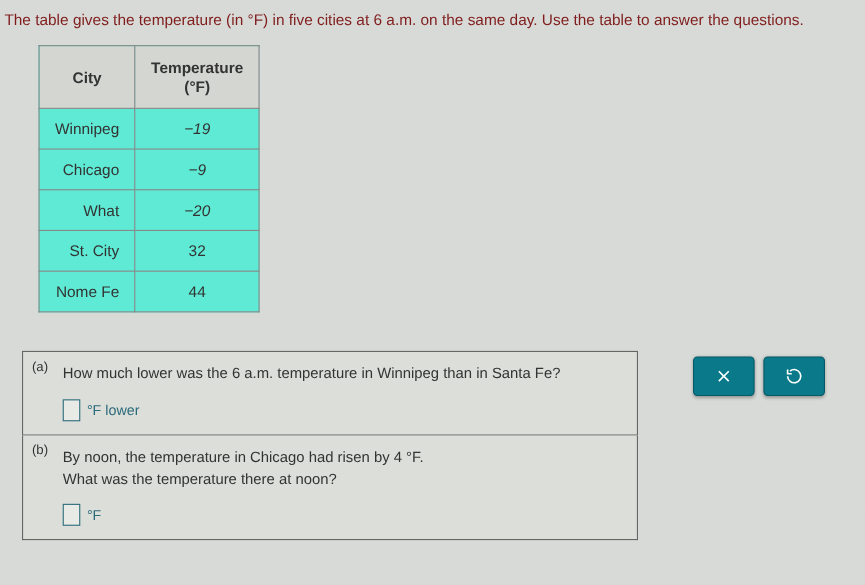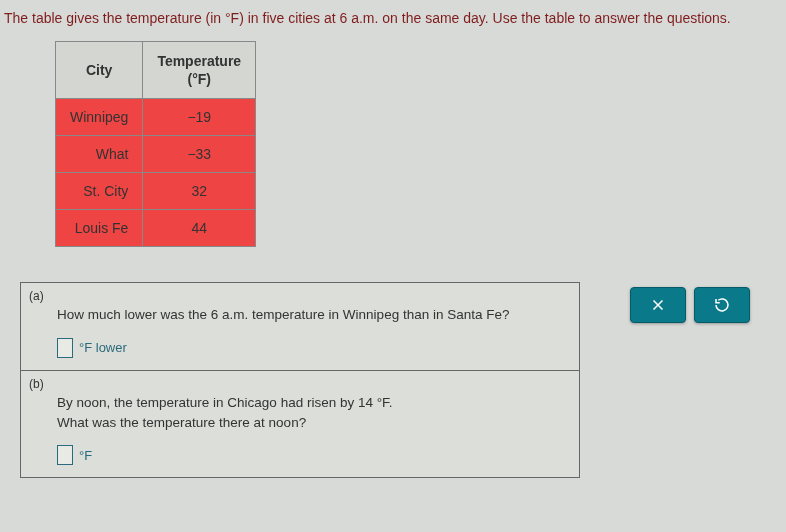--- a/index.html
+++ b/index.html
@@ -12,22 +12,22 @@
       color: #333;
       position: relative;
     }
     .prompt {
       font-size: 14px;
       color: #7f1d1d;
       margin: 0 0 15px 4px;
     }
     .data-table {
       border-collapse: collapse;
-      margin-left: 55px;
-      background: #ef4444;
+      margin-left: 35px;
+      background: #5eead4;
     }
     .data-table th, .data-table td {
       border: 1px solid #888;
       padding: 10px 14px;
       text-align: center;
       font-size: 14px;
       color: #333;
     }
     .data-table th {
       background: #d4d6d2;
@@ -37,21 +37,21 @@
     .data-table th.temp-header {
       line-height: 1.3;
     }
     .data-table td.city-cell {
       text-align: right;
       min-width: 80px;
     }
     .data-table td.temp-cell {
       min-width: 100px;
     }
-    .neg { white-space: nowrap; }
+    .neg { white-space: nowrap; font-style: italic; }
     
     .questions-area {
       margin: 35px 0 0 20px;
       position: relative;
     }
     .question-box {
       border: 1px solid #666;
       background: #dcded9;
       width: 560px;
       padding: 8px 10px 12px 10px;
@@ -63,21 +63,21 @@
     .q-label {
       font-size: 12px;
       color: #333;
       position: absolute;
       top: 6px;
       left: 8px;
     }
     .q-text {
       font-size: 13.5px;
       color: #333;
-      margin: 14px 0 12px 26px;
+      margin: 2px 0 12px 26px;
       line-height: 1.5;
     }
     .answer-row {
       margin-left: 26px;
       display: flex;
       align-items: center;
       gap: 6px;
       font-size: 13px;
       color: #2a6a7a;
       text-align: right;
@@ -127,49 +127,53 @@
       <th class="temp-header"><span style="white-space:pre-line">Temperature
 (°F)</span></th>
     </tr>
   </thead>
   <tbody>
     <tr>
       <td class="city-cell">Winnipeg</td>
       <td class="temp-cell"><span class="neg">−19</span></td>
     </tr>
     <tr>
+      <td class="city-cell">Chicago</td>
+      <td class="temp-cell"><span class="neg">−9</span></td>
+    </tr>
+    <tr>
       <td class="city-cell">What</td>
-      <td class="temp-cell"><span class="neg">−33</span></td>
+      <td class="temp-cell"><span class="neg">−20</span></td>
     </tr>
     <tr>
       <td class="city-cell">St. City</td>
       <td class="temp-cell">32</td>
     </tr>
     <tr>
-      <td class="city-cell">Louis Fe</td>
+      <td class="city-cell">Nome Fe</td>
       <td class="temp-cell">44</td>
     </tr>
   </tbody>
 </table>
 
 <div class="questions-area">
 
   <div class="question-box">
     <div class="q-label">(a)</div>
     <div class="q-text">How much lower was the 6 a.m. temperature in Winnipeg than in Santa Fe?</div>
     <div class="answer-row">
       <span class="input-box"></span>
       <span class="unit-suffix">°F lower</span>
     </div>
   </div>
 
   <div class="question-box">
     <div class="q-label">(b)</div>
     <div class="q-text">
-      <span>By noon, the temperature in Chicago had risen by 14 °F.</span><br>
+      <span>By noon, the temperature in Chicago had risen by 4 °F.</span><br>
       <span>What was the temperature there at noon?</span>
     </div>
     <div class="answer-row">
       <span class="input-box"></span>
       <span class="unit-suffix">°F</span>
     </div>
   </div>
 
   <div class="button-row">
     <div class="action-btn">

